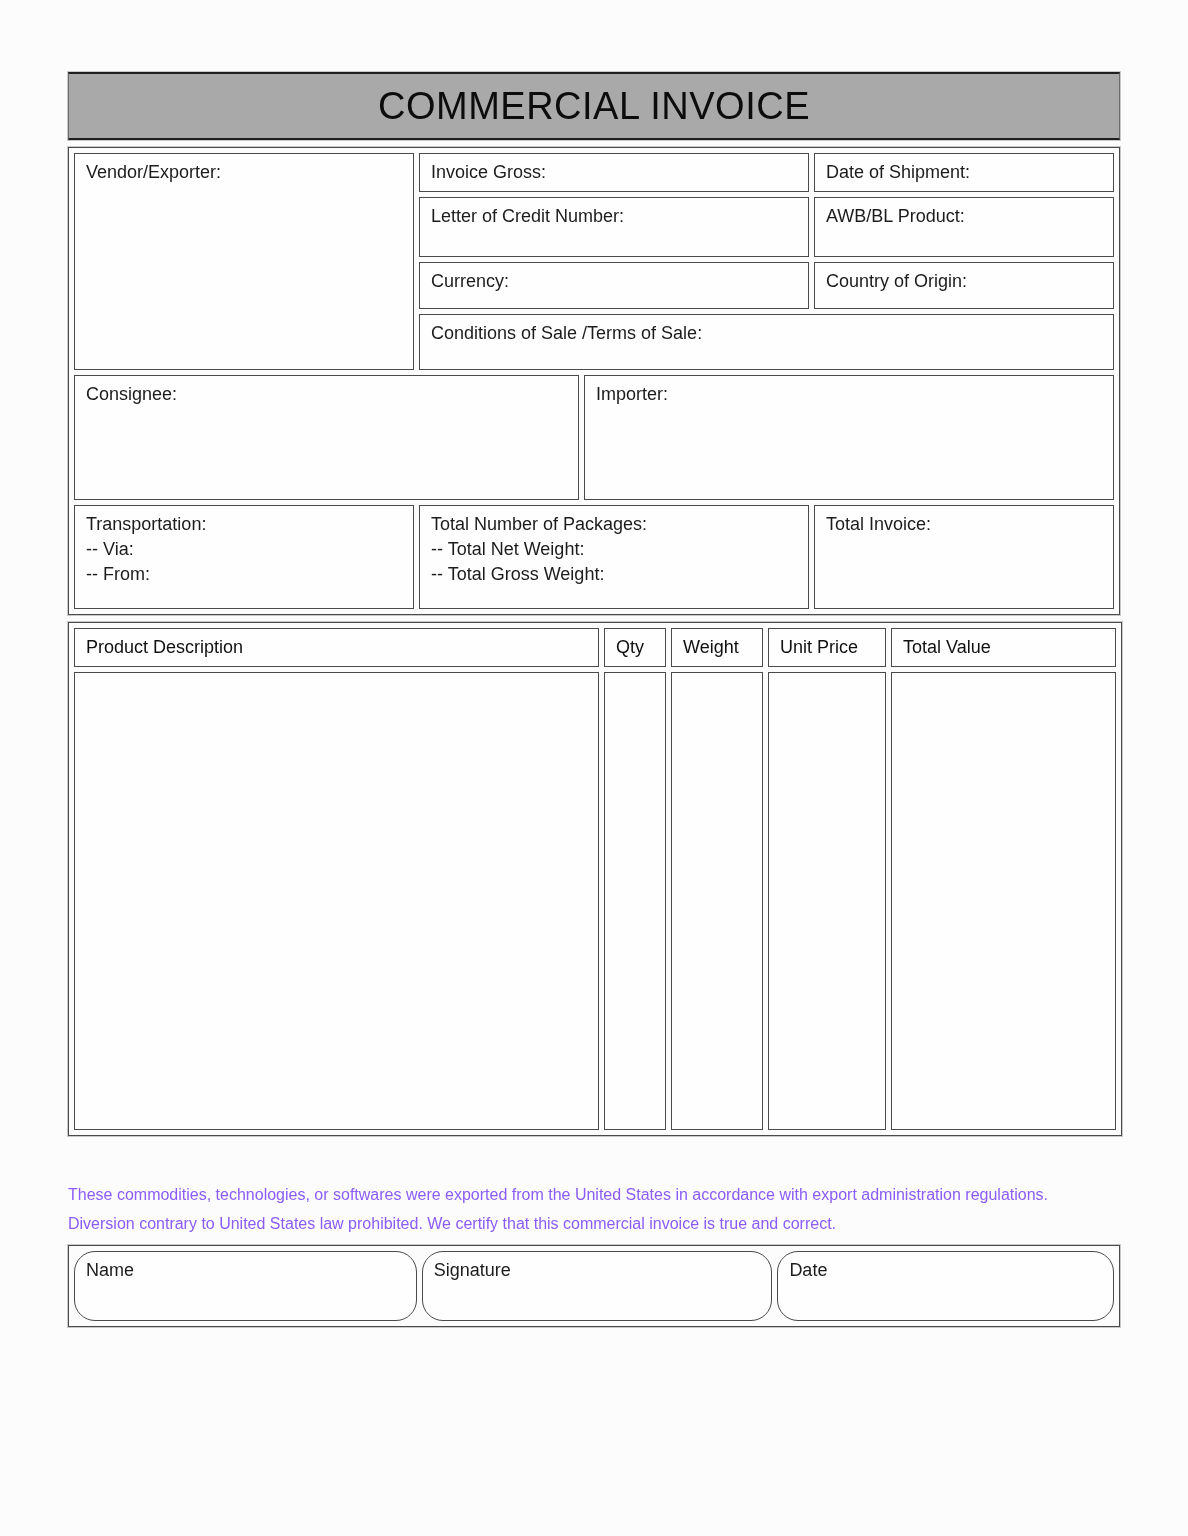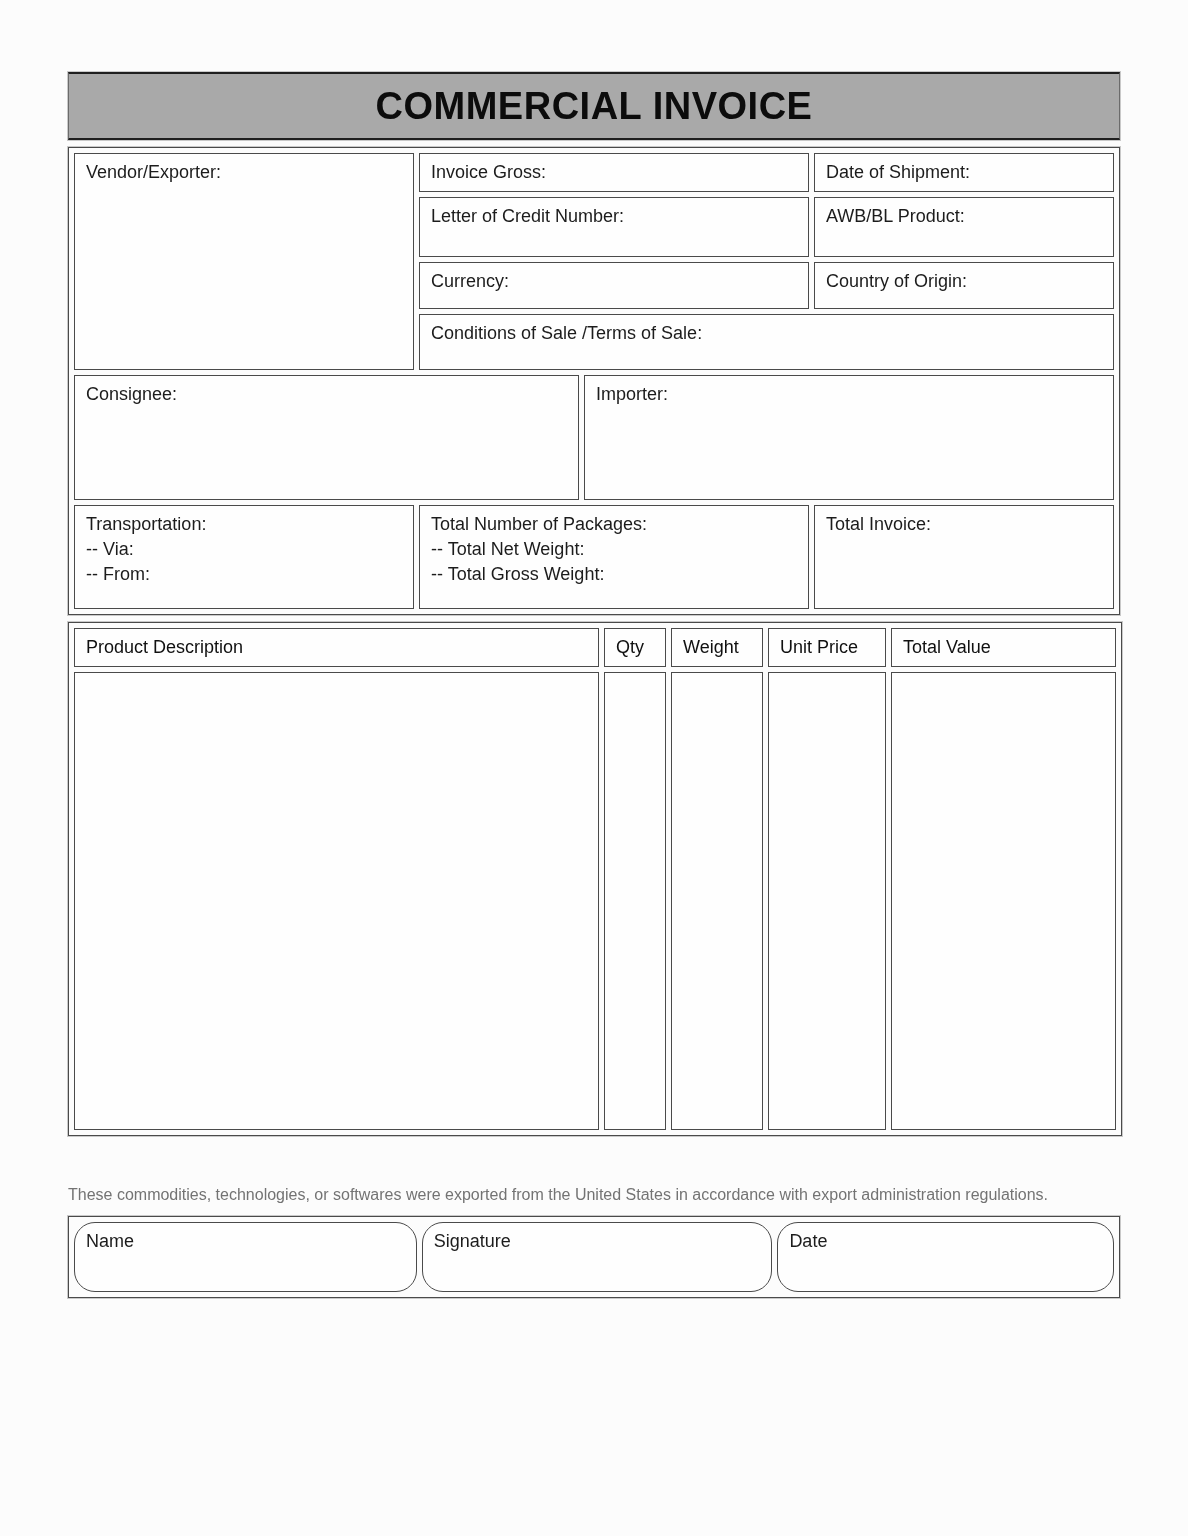--- a/index.html
+++ b/index.html
@@ -29,21 +29,21 @@
     border: 1px solid #6b6b6b;
     border-top: 2px solid #1f1f1f;
     border-bottom: 2px solid #1f1f1f;
     box-shadow: 0 0 0 1px var(--border-halo);
     display: flex;
     align-items: center;
     justify-content: center;
   }
   .title-bar h1 {
     font-size: 38px;
-    font-weight: bold;
+    font-weight: normal;
     letter-spacing: 0.5px;
     color: #0c0c0c;
     white-space: nowrap;
   }
   table.form-table {
     table-layout: fixed;
     border-collapse: separate;
     border-spacing: 5px;
     empty-cells: show;
     width: 1052px;
@@ -72,21 +72,21 @@
     height: 32px;
     padding: 3px 6px;
     color: #101010;
   }
   .products-table td.body-cell { height: 458px; }
   .certification {
     margin: 44px 68px 0 68px;
     width: 1052px;
     font-size: 16px;
     line-height: 29px;
-    color: #737373;
+    color: #8b5cf6;
   }
   .signature-table { margin-top: 48px; }
   .signature-table td { height: 70px; border-radius: 21px; }
   .lbl { display: inline; }
   .multiline div { line-height: 25px; }
 </style>
 </head>
 <body>
 
 <div class="page">
@@ -184,20 +184,21 @@
         <td class="body-cell"></td>
         <td class="body-cell"></td>
         <td class="body-cell"></td>
         <td class="body-cell"></td>
       </tr>
     </tbody>
   </table>
 
   <div class="certification">
     <div>These commodities, technologies, or softwares were exported from the United States in accordance with export administration regulations.</div>
+    <div>Diversion contrary to United States law prohibited. We certify that this commercial invoice is true and correct.</div>
   </div>
 
   <table class="form-table signature-table">
     <colgroup>
       <col style="width:340px">
         <col style="width:348px">
         <col style="width:334px">
     </colgroup>
     <tbody>
       <tr>

